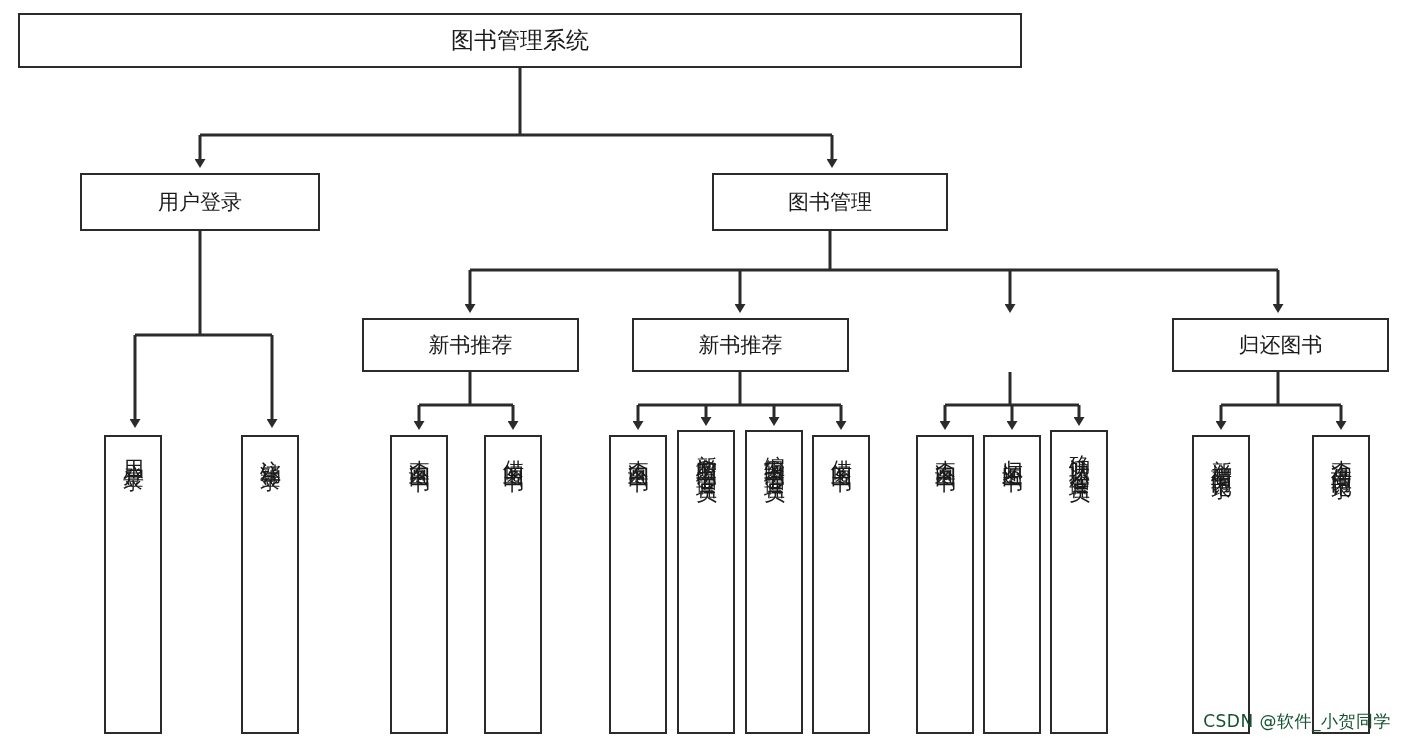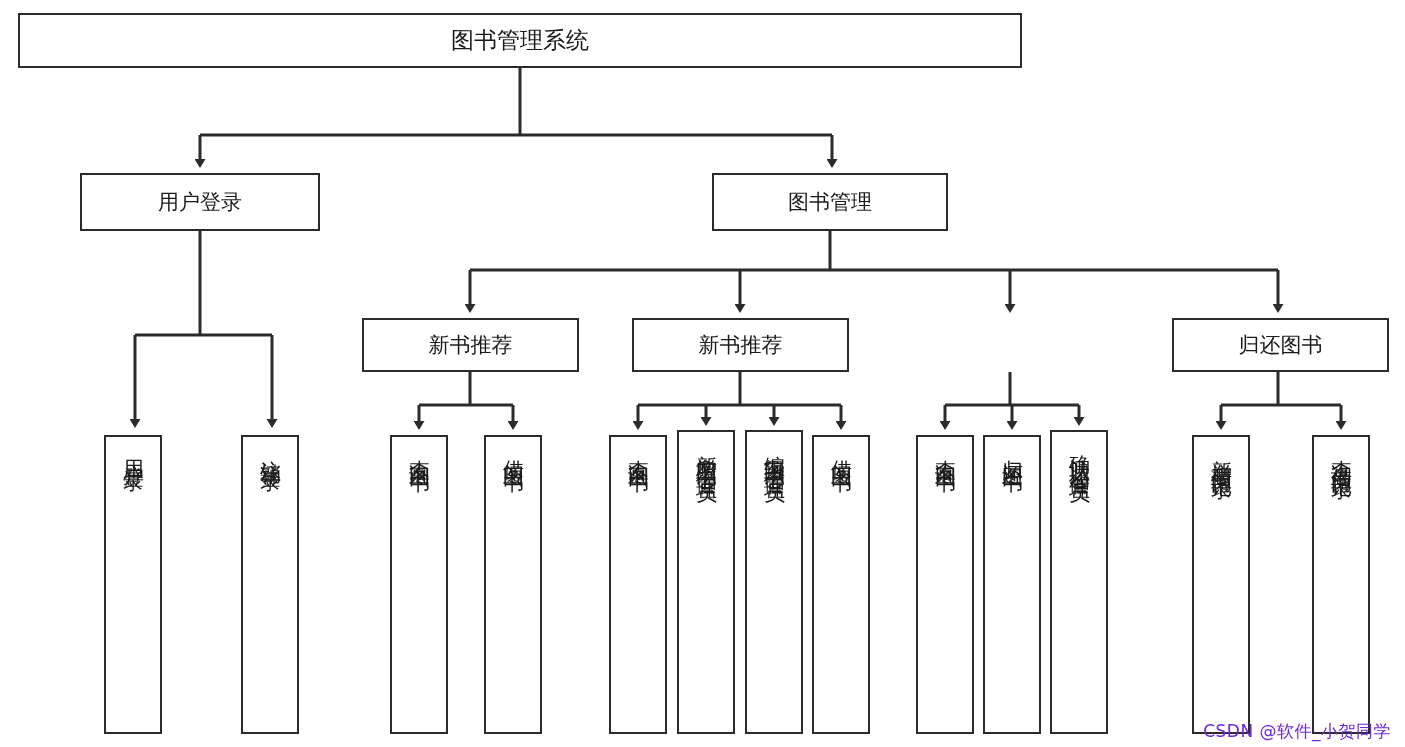--- a/index.html
+++ b/index.html
@@ -108,23 +108,23 @@
   #leaf-bb-borrow      { left: 812px;  }
   #leaf-cb-query       { left: 916px;  }
   #leaf-cb-return      { left: 983px;  }
   #leaf-cb-confirm     { left: 1050px; }
   #leaf-br-add         { left: 1192px; }
   #leaf-br-query       { left: 1312px; }
 
   .watermark {
     position: absolute;
     right: 14px;
-    bottom: 4px;
+    bottom: 14px;
     font-size: 17px;
-    color: #6d28d9;
+    color: #14532d;
     letter-spacing: 0.5px;
     white-space: nowrap;
   }
 </style>
 </head>
 <body>
 
 <div id="diagram-canvas">
 
   <svg id="edge-layer" viewBox="0 0 1405 747" width="1405" height="747" aria-hidden="true">

